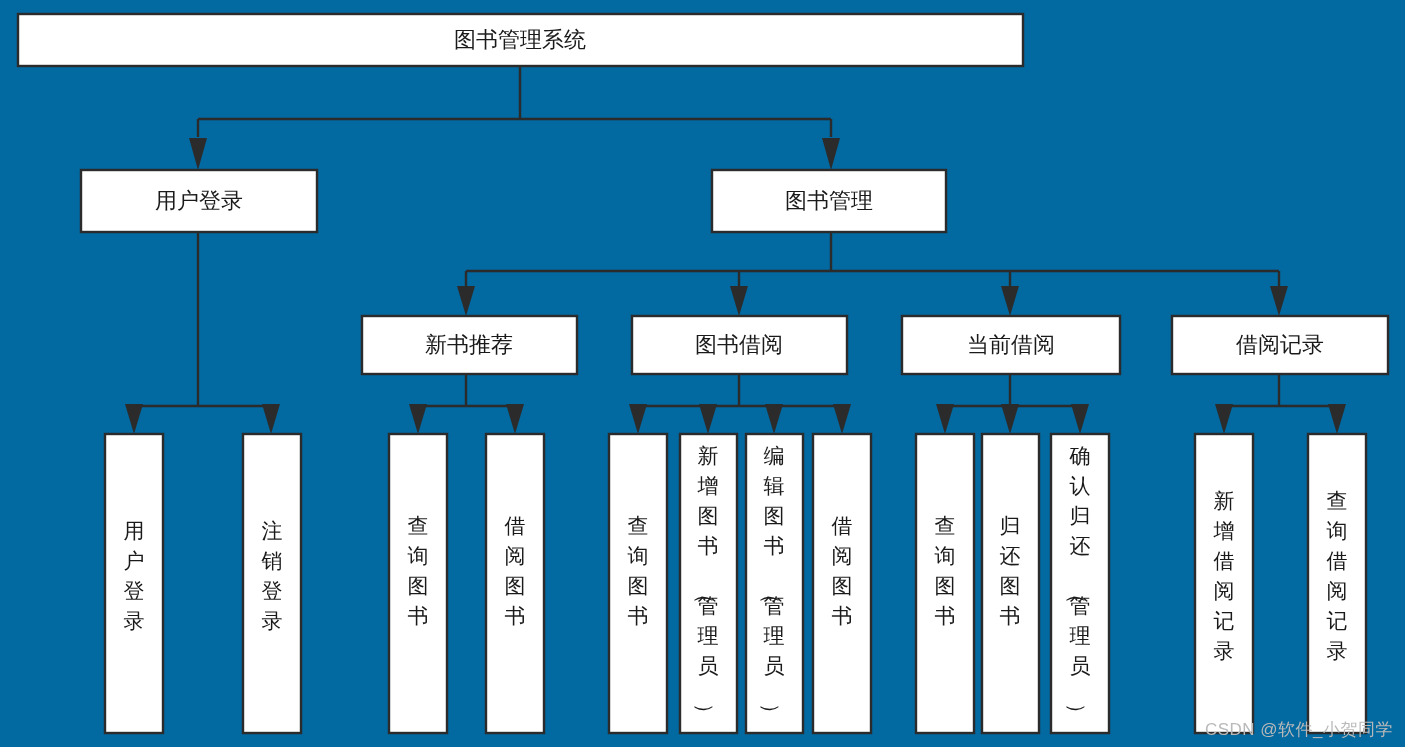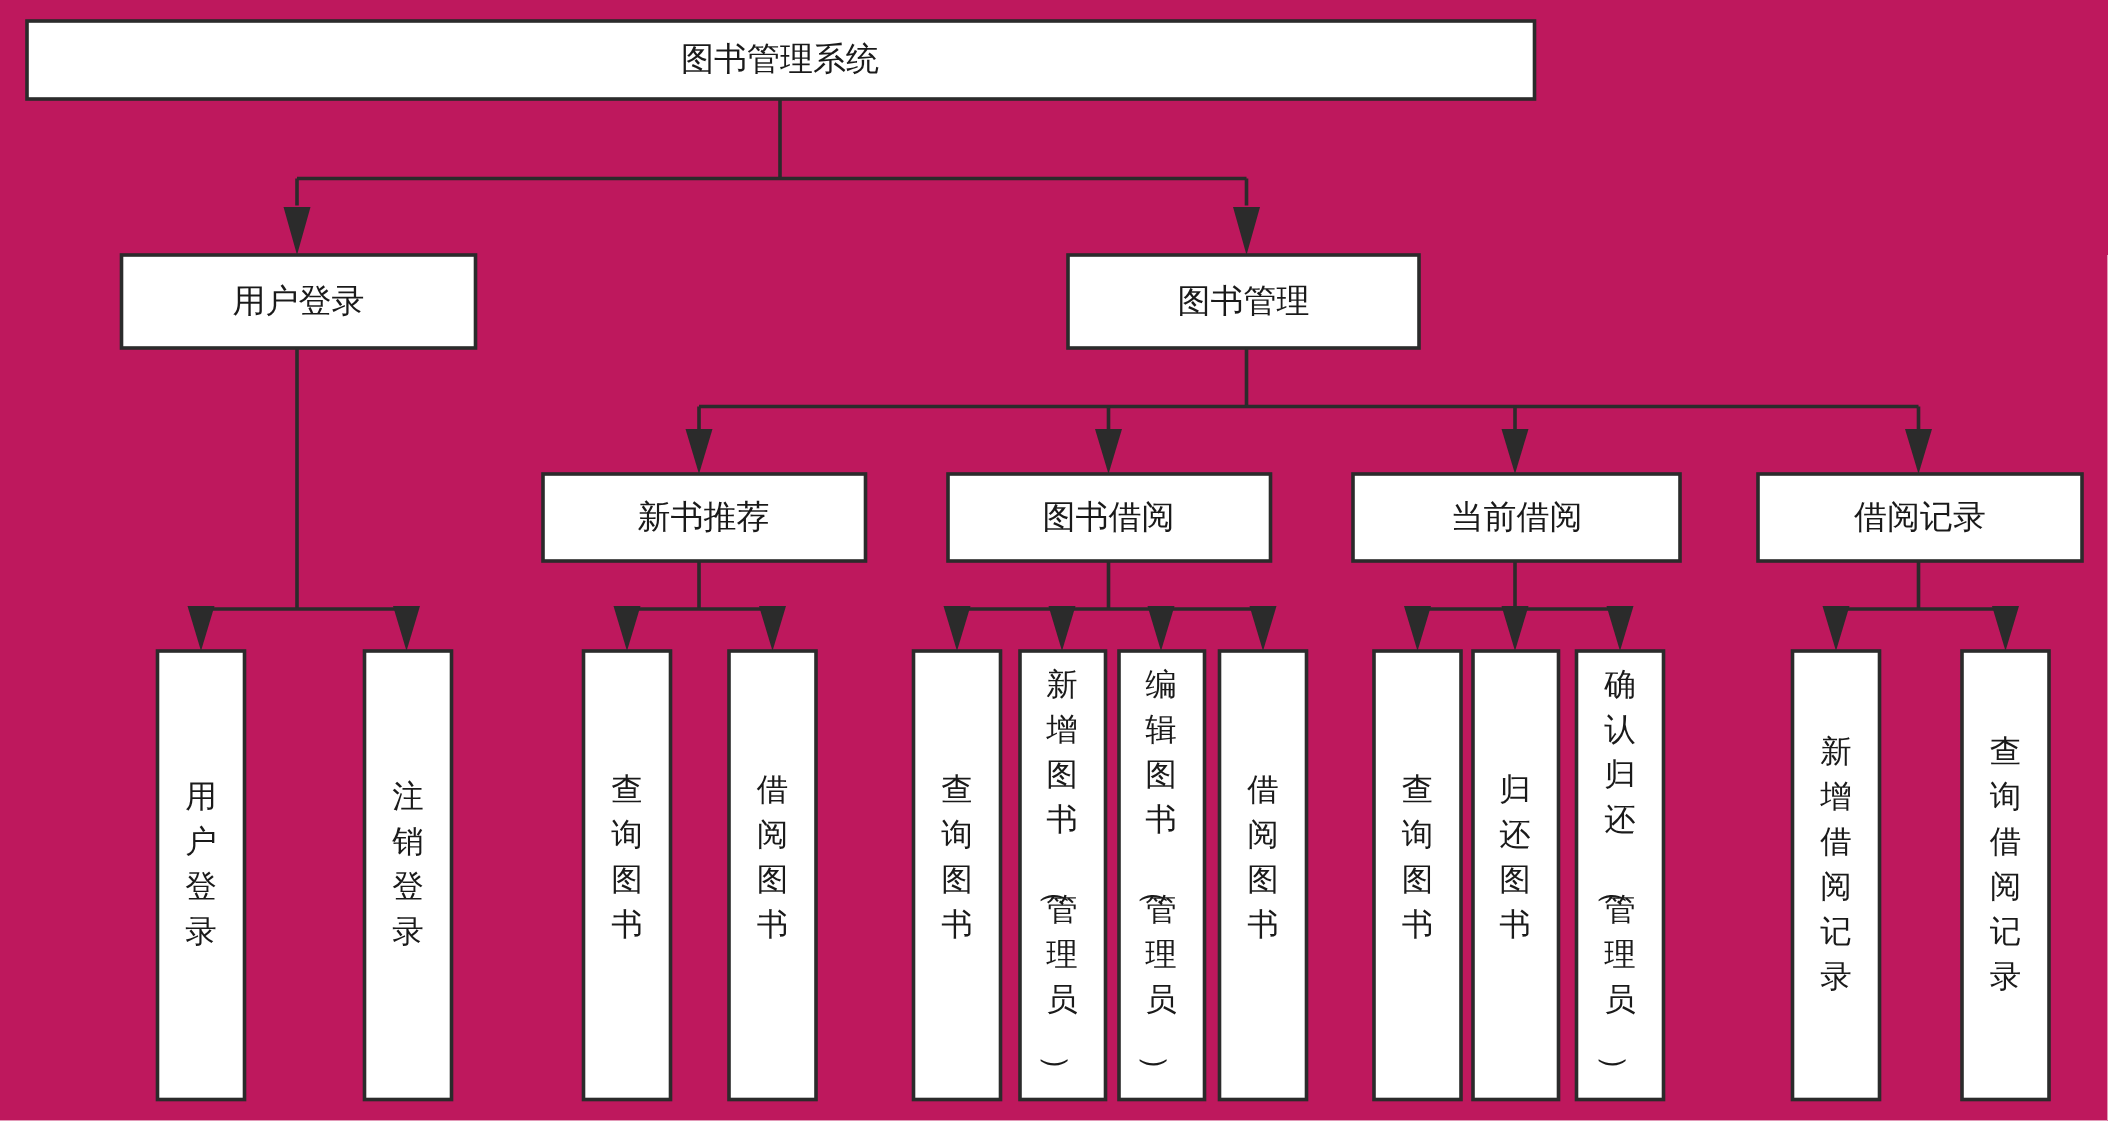--- a/index.html
+++ b/index.html
@@ -10,21 +10,21 @@
   body {
     width: 1405px;
     height: 747px;
     font-family: "Liberation Sans", "DejaVu Sans", sans-serif;
     overflow: hidden;
   }
   #diagram-root {
     position: relative;
     width: 1405px;
     height: 747px;
-    background: #be185d;
+    background: #0369a1;
   }
   svg.diagram-canvas {
     position: absolute;
     left: 0;
     top: 0;
     width: 1405px;
     height: 747px;
     display: block;
   }
   .node-box {
@@ -237,14 +237,15 @@
       <text class="node-label-v" x="1224" y="0"><tspan x="1224" y="508">新</tspan><tspan x="1224" y="538">增</tspan><tspan x="1224" y="568">借</tspan><tspan x="1224" y="598">阅</tspan><tspan x="1224" y="628">记</tspan><tspan x="1224" y="658">录</tspan></text>
     </g>
 
     <g>
       <rect class="node-box" x="1308" y="434" width="58" height="299"></rect>
       <text class="node-label-v" x="1337" y="0"><tspan x="1337" y="508">查</tspan><tspan x="1337" y="538">询</tspan><tspan x="1337" y="568">借</tspan><tspan x="1337" y="598">阅</tspan><tspan x="1337" y="628">记</tspan><tspan x="1337" y="658">录</tspan></text>
     </g>
 
   </svg>
 
+  <div class="watermark">CSDN @软件_小贺同学</div>
 
 </div>
 
 </body></html>

